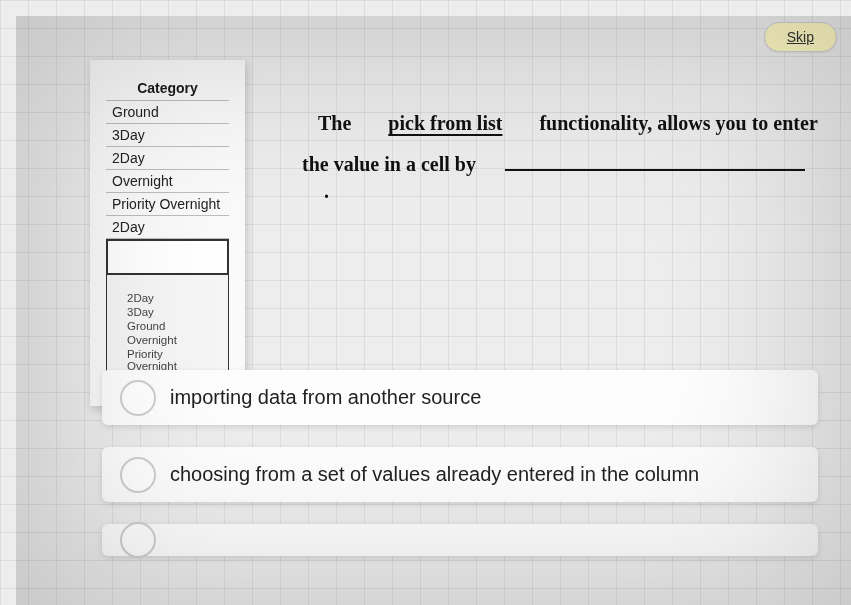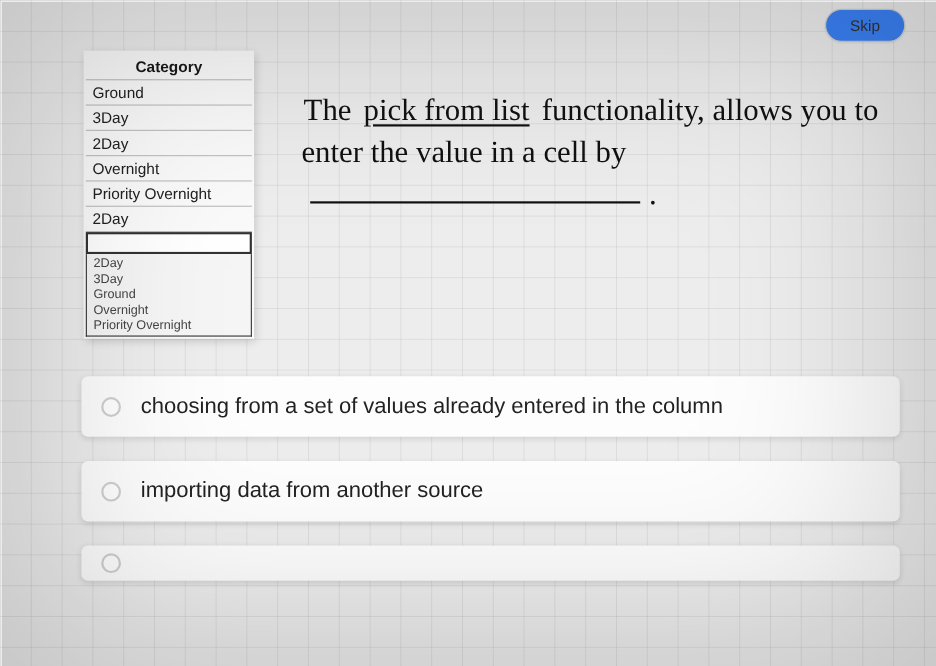--- a/index.html
+++ b/index.html
@@ -1,15 +1,15 @@
 <!DOCTYPE html>
 <html><head>
   <meta charset="utf-8">
   <style>
-    * { margin: 0; padding: 2px; box-sizing: border-box; }
+    * { margin: 0; padding: 16px; box-sizing: border-box; }
     body {
       width: 851px;
       height: 605px;
       background: 
         linear-gradient(to right, rgba(180,180,185,0.28) 1px, transparent 1px),
         linear-gradient(to bottom, rgba(180,180,185,0.28) 1px, transparent 1px),
         #ededee;
       background-size: 28px 28px;
       font-family: Arial, Helvetica, sans-serif;
       position: relative;
@@ -20,27 +20,28 @@
       position: absolute;
       inset: 0;
       pointer-events: none;
       box-shadow: inset 0 0 180px 28px rgba(0,0,0,0.18);
     }
     .skip-btn {
       position: absolute;
       top: 6px;
       right: 30px;
       padding: 6px 22px;
-      background: #3b82f6;
+      background: #fef9c3;
       border: 1px solid #d0d0d0;
       border-radius: 18px;
       font-size: 14px;
       color: #333;
       cursor: pointer;
       box-shadow: 0 1px 2px rgba(0,0,0,0.08);
+      text-decoration: underline;
     }
     .table-panel {
       position: absolute;
       top: 44px;
       left: 74px;
       width: 155px;
       background: #fafafb;
       box-shadow: 2px 3px 8px rgba(0,0,0,0.18);
     }
     .th {
@@ -72,23 +73,24 @@
       font-size: 11.5px;
       padding: 1px 4px;
       color: #444;
     }
     .question {
       position: absolute;
       top: 78px;
       left: 270px;
       width: 550px;
       font-family: Georgia, 'Times New Roman', serif;
-      font-size: 28px;
+      font-size: 20px;
       line-height: 1.35;
       color: #111;
+      font-weight: bold;
     }
     .underline { text-decoration: underline; text-decoration-thickness: 2px; text-underline-offset: 4px;}
     .blank-line {
       display: inline-block;
       border-bottom: 2px solid #111;
       width: 300px;
       vertical-align: baseline;
       margin-left: 8px;
       height: 0.75em;
     }
@@ -147,24 +149,24 @@
   </div>
 </div>
 
 <div class="question">
   <span>The </span><span class="underline">pick from list</span><span> functionality, allows you to enter the value in a cell by </span><span class="blank-line"></span><span class="period">.</span>
 </div>
 
 <div class="answers">
   <div class="answer">
     <span class="radio"></span>
-    <span>choosing from a set of values already entered in the column</span>
+    <span>importing data from another source</span>
   </div>
   <div class="answer">
     <span class="radio"></span>
-    <span>importing data from another source</span>
+    <span>choosing from a set of values already entered in the column</span>
   </div>
   <div class="answer">
     <span class="radio"></span>
   </div>
 </div>
 
 <div class="vignette"></div>
 
 </body></html>

